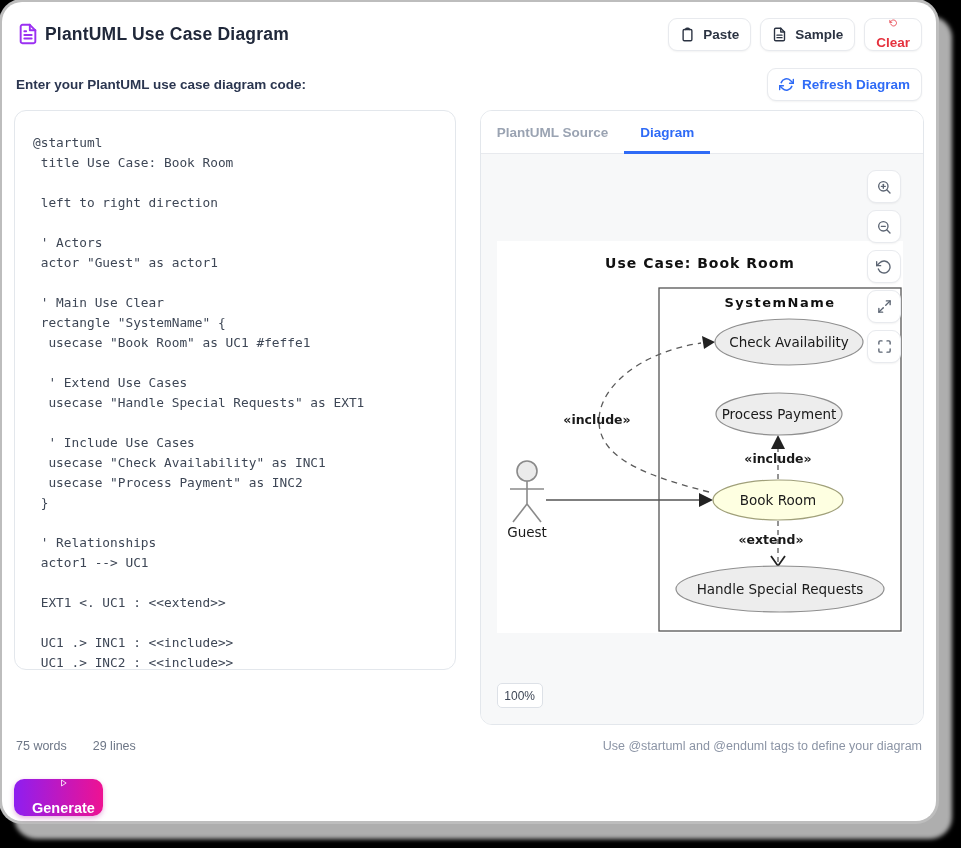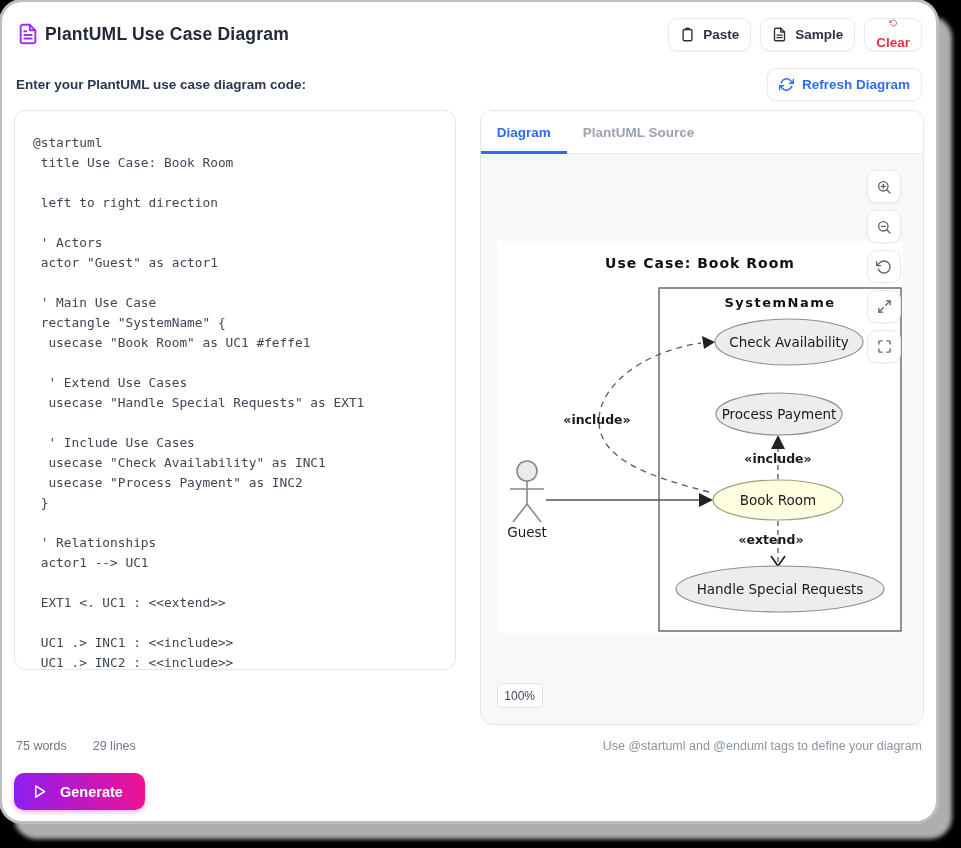--- a/index.html
+++ b/index.html
@@ -55,26 +55,27 @@
   .zoom-badge { position:absolute; left:16px; bottom:16px; width:46px; height:25px;
     background:#fff; border:1px solid #dde1e7; border-radius:5px;
     display:flex; align-items:center; justify-content:center;
     font-size:12px; color:#3e4756; }
   
   .stats-row { display:flex; align-items:center; justify-content:space-between; margin-top:14px; padding:0 2px; }
   .stats-left { display:flex; gap:26px; font-size:12.5px; color:#6e7787; }
   .hint { font-size:12.5px; color:#8b94a5; }
   .generate-row { margin-top:20px; }
   .generate-btn {
-    display:inline-flex; align-items:center; gap:13px; height:37px; padding:0 22px 0 18px;
+    display:inline-flex; align-items:center; gap:13px; height:37px; padding:0 8px 0 18px;
     border:none; border-radius:10px; cursor:pointer;
     background:linear-gradient(90deg,#8e1ef0 0%,#ee1292 100%);
     color:#fff; font-size:14.5px; font-weight:700;
     font-family:"Liberation Sans", sans-serif;
     box-shadow:0 2px 5px rgba(180,30,160,0.35);
+    flex-direction:column;
   }
   svg.icon { display:block; }
   text { font-family:"DejaVu Sans","Liberation Sans",sans-serif; }
 </style>
 </head>
 <body>
 
 <div class="card">
 
   <div class="header-row">
@@ -134,21 +135,21 @@
 
     <div class="code-panel" id="code-area">
         <div class="code-line">@startuml</div>
         <div class="code-line"> title Use Case: Book Room</div>
         <div class="code-line"> </div>
         <div class="code-line"> left to right direction</div>
         <div class="code-line"> </div>
         <div class="code-line"> ' Actors</div>
         <div class="code-line"> actor "Guest" as actor1</div>
         <div class="code-line"> </div>
-        <div class="code-line"> ' Main Use Case</div>
+        <div class="code-line"> ' Main Use Clear</div>
         <div class="code-line"> rectangle "SystemName" {</div>
         <div class="code-line">  usecase "Book Room" as UC1 #feffe1</div>
         <div class="code-line"> </div>
         <div class="code-line">  ' Extend Use Cases</div>
         <div class="code-line">  usecase "Handle Special Requests" as EXT1</div>
         <div class="code-line"> </div>
         <div class="code-line">  ' Include Use Cases</div>
         <div class="code-line">  usecase "Check Availability" as INC1</div>
         <div class="code-line">  usecase "Process Payment" as INC2</div>
         <div class="code-line"> }</div>
@@ -159,22 +160,22 @@
         <div class="code-line"> EXT1 &lt;. UC1 : &lt;&lt;extend&gt;&gt;</div>
         <div class="code-line"> </div>
         <div class="code-line"> UC1 .&gt; INC1 : &lt;&lt;include&gt;&gt;</div>
         <div class="code-line"> UC1 .&gt; INC2 : &lt;&lt;include&gt;&gt;</div>
         <div class="code-line"> </div>
         <div class="code-line"> @enduml</div>
       </div>
 
     <div class="preview-panel">
       <div class="tab-bar">
+        <div class="tab">PlantUML Source</div>
         <div class="tab active">Diagram</div>
-        <div class="tab">PlantUML Source</div>
       </div>
       <div class="canvas">
 
         <div class="ctrl-stack">
           <button class="ctrl-btn">
             <svg class="icon" width="16" height="16" viewBox="0 0 24 24" fill="none" stroke="#5b6472" stroke-width="2" stroke-linecap="round">
               <circle cx="11" cy="11" r="7"></circle>
                 <line x1="21" y1="21" x2="16.2" y2="16.2"></line>
               <line x1="11" y1="8" x2="11" y2="14"></line>
                 <line x1="8" y1="11" x2="14" y2="11"></line>

